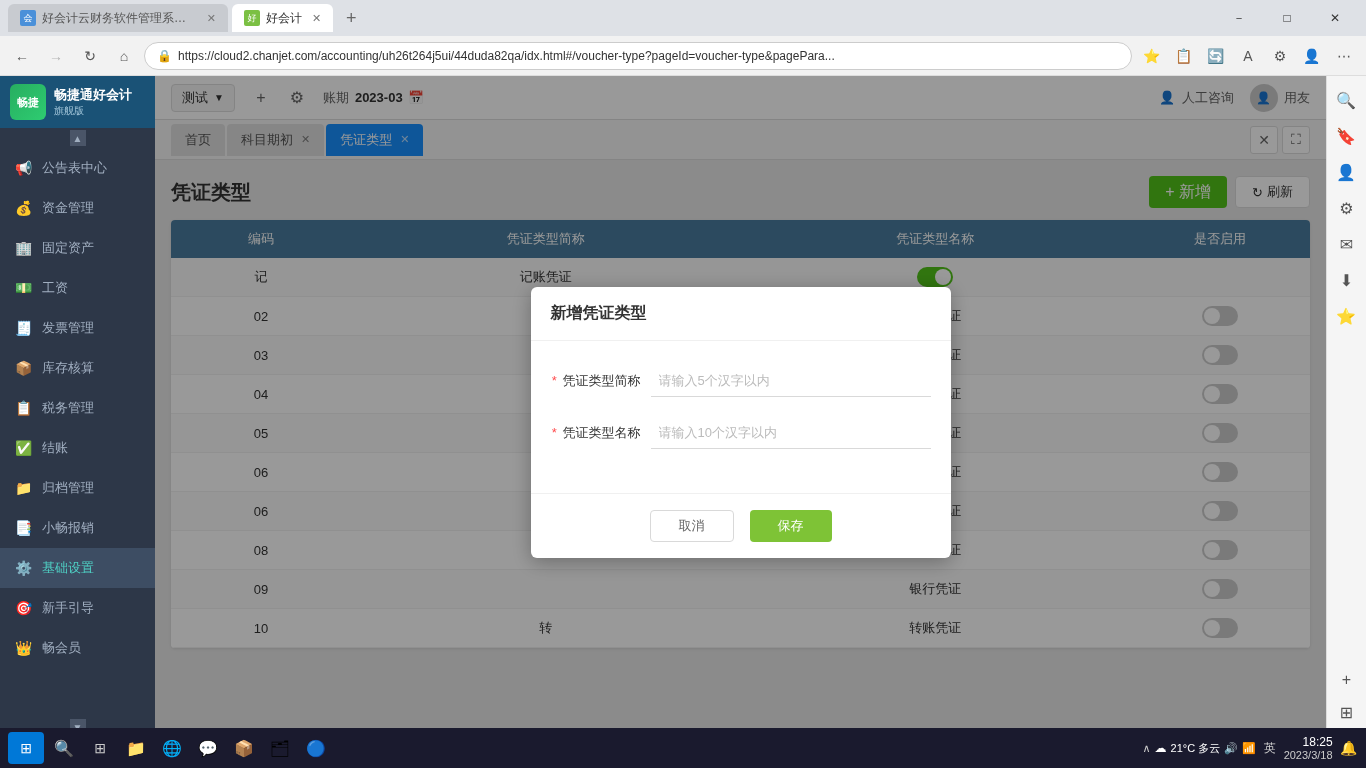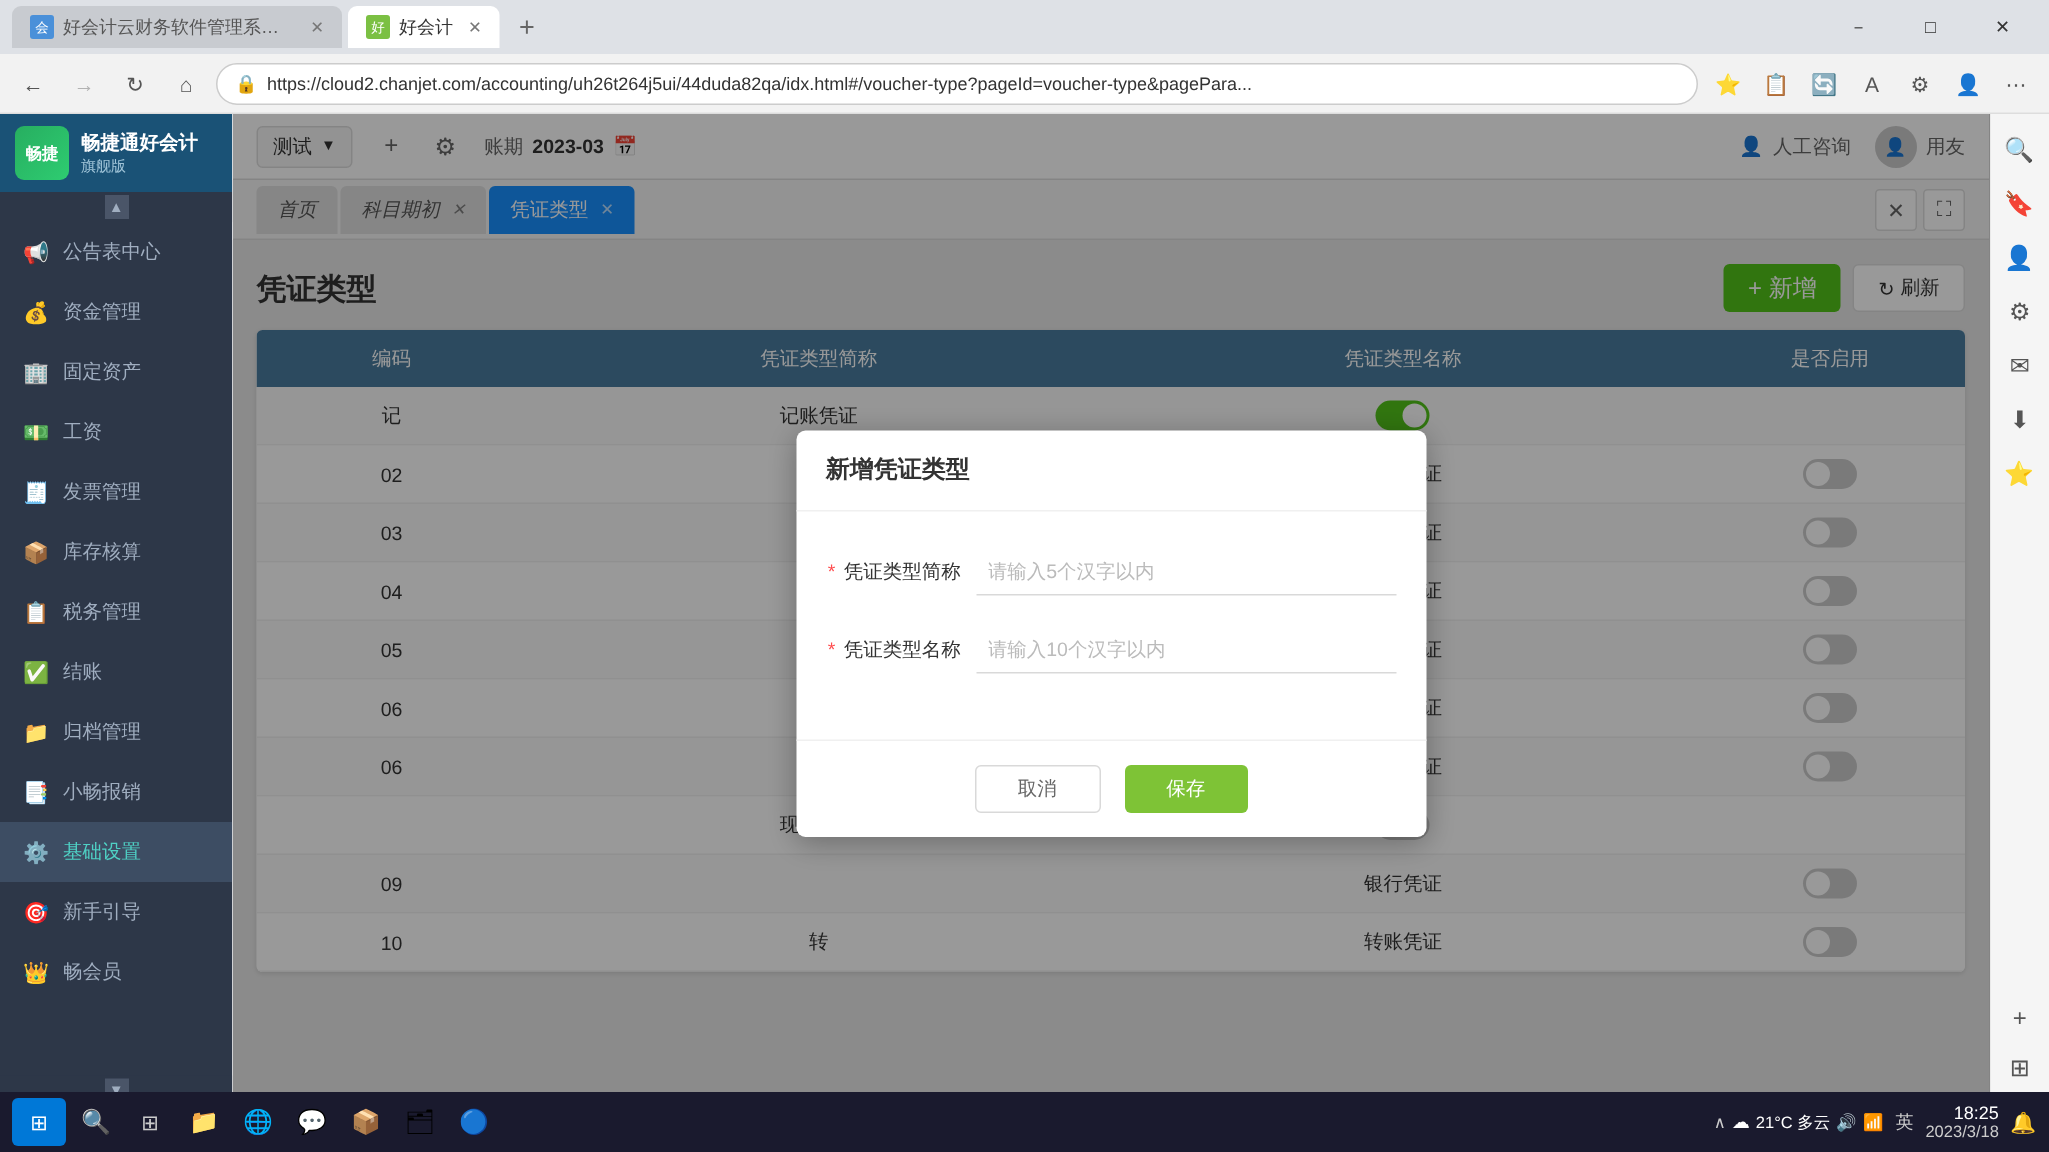--- a/index.html
+++ b/index.html
@@ -54,21 +54,21 @@
     .period-value { font-weight: bold; color: #333; }
     .top-right { margin-left: auto; display: flex; align-items: center; gap: 16px; }
     .consult-btn { display: flex; align-items: center; gap: 6px; color: #666; font-size: 13px; cursor: pointer; }
     .user-info { display: flex; align-items: center; gap: 6px; color: #666; font-size: 13px; cursor: pointer; }
     .user-avatar { width: 28px; height: 28px; background: #ccc; border-radius: 50%; display: flex; align-items: center; justify-content: center; font-size: 12px; color: #666; }
 
     
     .tab-nav { background: #f5f5f5; display: flex; align-items: center; border-bottom: 1px solid #ddd; height: 40px; padding: 0 16px; gap: 2px; }
     .page-tab { display: flex; align-items: center; height: 32px; padding: 0 14px; border-radius: 4px 4px 0 0; font-size: 13px; cursor: pointer; gap: 6px; }
     .page-tab.active { background: #1890ff; color: #fff; }
-    .page-tab.inactive { background: #e0e0e0; color: #555; font-style: italic; }
+    .page-tab.inactive { background: #e0e0e0; color: #555; }
     .page-tab .tab-close-x { font-size: 11px; margin-left: 2px; opacity: 0.7; }
     .tab-nav-controls { margin-left: auto; display: flex; gap: 4px; }
     .tab-nav-btn { width: 28px; height: 28px; display: flex; align-items: center; justify-content: center; cursor: pointer; color: #666; font-size: 14px; border: 1px solid #ddd; border-radius: 3px; background: #fff; }
 
     
     .content-area { flex: 1; padding: 16px; background: #e8e8e8; overflow: hidden; }
     .page-header { display: flex; align-items: center; justify-content: space-between; margin-bottom: 12px; }
     .page-title { font-size: 20px; font-weight: bold; color: #333; }
     .header-actions { display: flex; gap: 8px; }
     .btn-primary { background: #52c41a; color: #fff; border: none; border-radius: 4px; padding: 0 16px; font-size: 16px; cursor: pointer; display: flex; align-items: center; gap: 4px; }
@@ -377,20 +377,21 @@
     <div class="td">06</div>
     <div class="td"></div>
     <div class="td">付款凭证</div>
     <div class="td">
       <div class="toggle off">
         <div class="toggle-knob"></div>
       </div>
     </div>
   </div>
             <div class="table-row">
+    <div class="td">08</div>
     <div class="td"></div>
     <div class="td">现金凭证</div>
     <div class="td">
       <div class="toggle off">
         <div class="toggle-knob"></div>
       </div>
     </div>
   </div>
             <div class="table-row">
     <div class="td">09</div>

